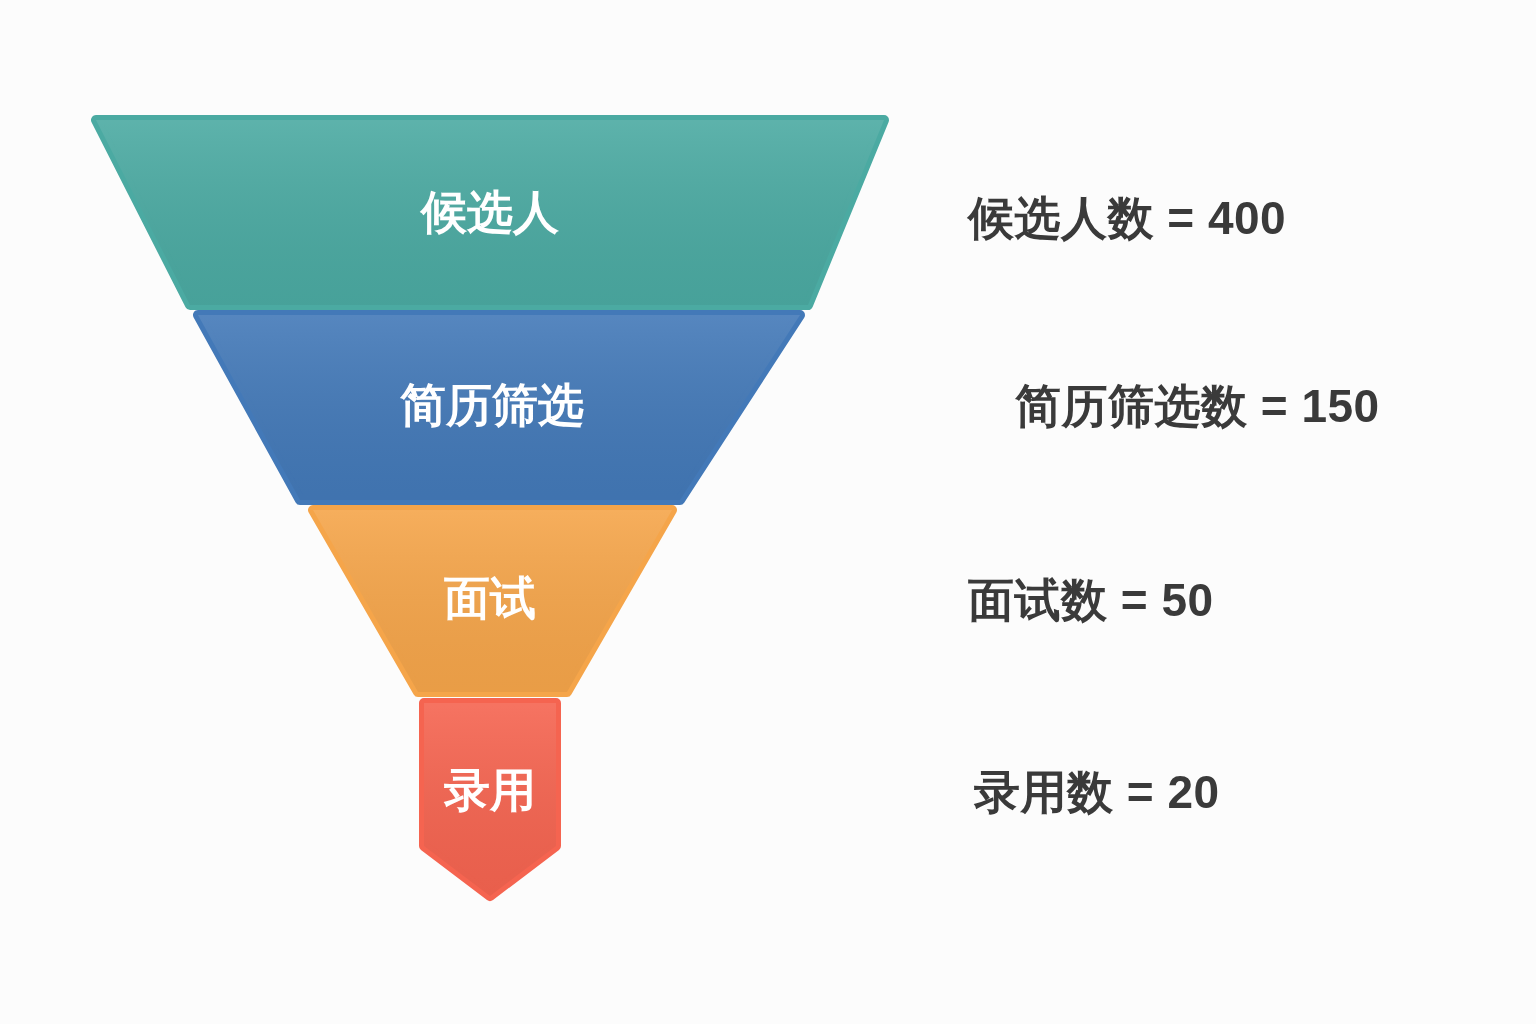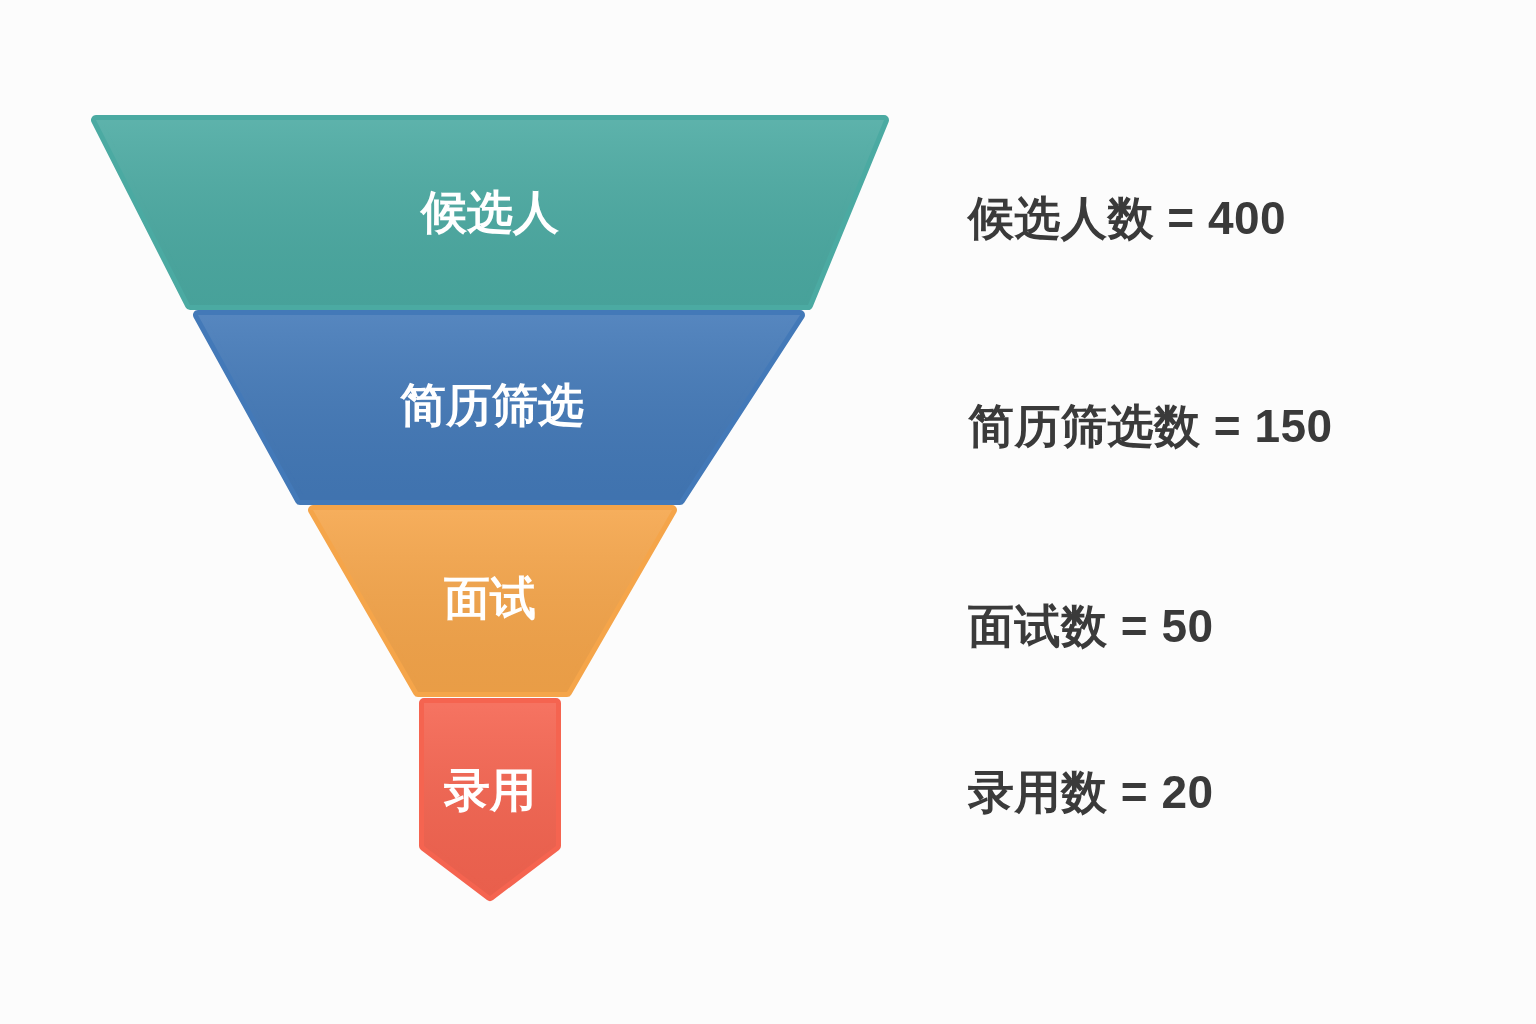--- a/index.html
+++ b/index.html
@@ -95,24 +95,24 @@
       <path stroke-linejoin="round" stroke-width="10" d="M 424,703 L 556,703 L 556,846 L 490,896 L 424,846 Z" fill="#f56450" stroke="#f56450"></path>
       <path fill="url(#sheen)" stroke-linejoin="round" stroke-width="10" stroke="none" d="M 424,703 L 556,703 L 556,846 L 490,896 L 424,846 Z"></path>
       <text class="seg-label" x="490" y="790" font-size="46" fill="#ffffff">录用</text>
     </g>
   </svg>
 
   <div class="legend">
     <div class="legend-item" style="top: 66px;">
       <span class="legend-text" style="color: rgb(58, 58, 58);">候选人数 = 400</span>
     </div>
-    <div class="legend-item" style="top: 274px;">
+    <div class="legend-item" style="top: 254px; margin-left: 47px;">
       <span class="legend-text" style="color: rgb(58, 58, 58);">简历筛选数 = 150</span>
     </div>
-    <div class="legend-item" style="top: 474px;">
+    <div class="legend-item" style="top: 448px;">
       <span class="legend-text" style="color: rgb(58, 58, 58);">面试数 = 50</span>
     </div>
     <div class="legend-item" style="top: 640px;">
-      <span class="legend-text" style="color: rgb(58, 58, 58);">录用数 = 20</span>
+      <span class="legend-text" style="color: rgb(58, 58, 58); margin-left: 6px;">录用数 = 20</span>
     </div>
   </div>
 
 </div>
 
 </body></html>

